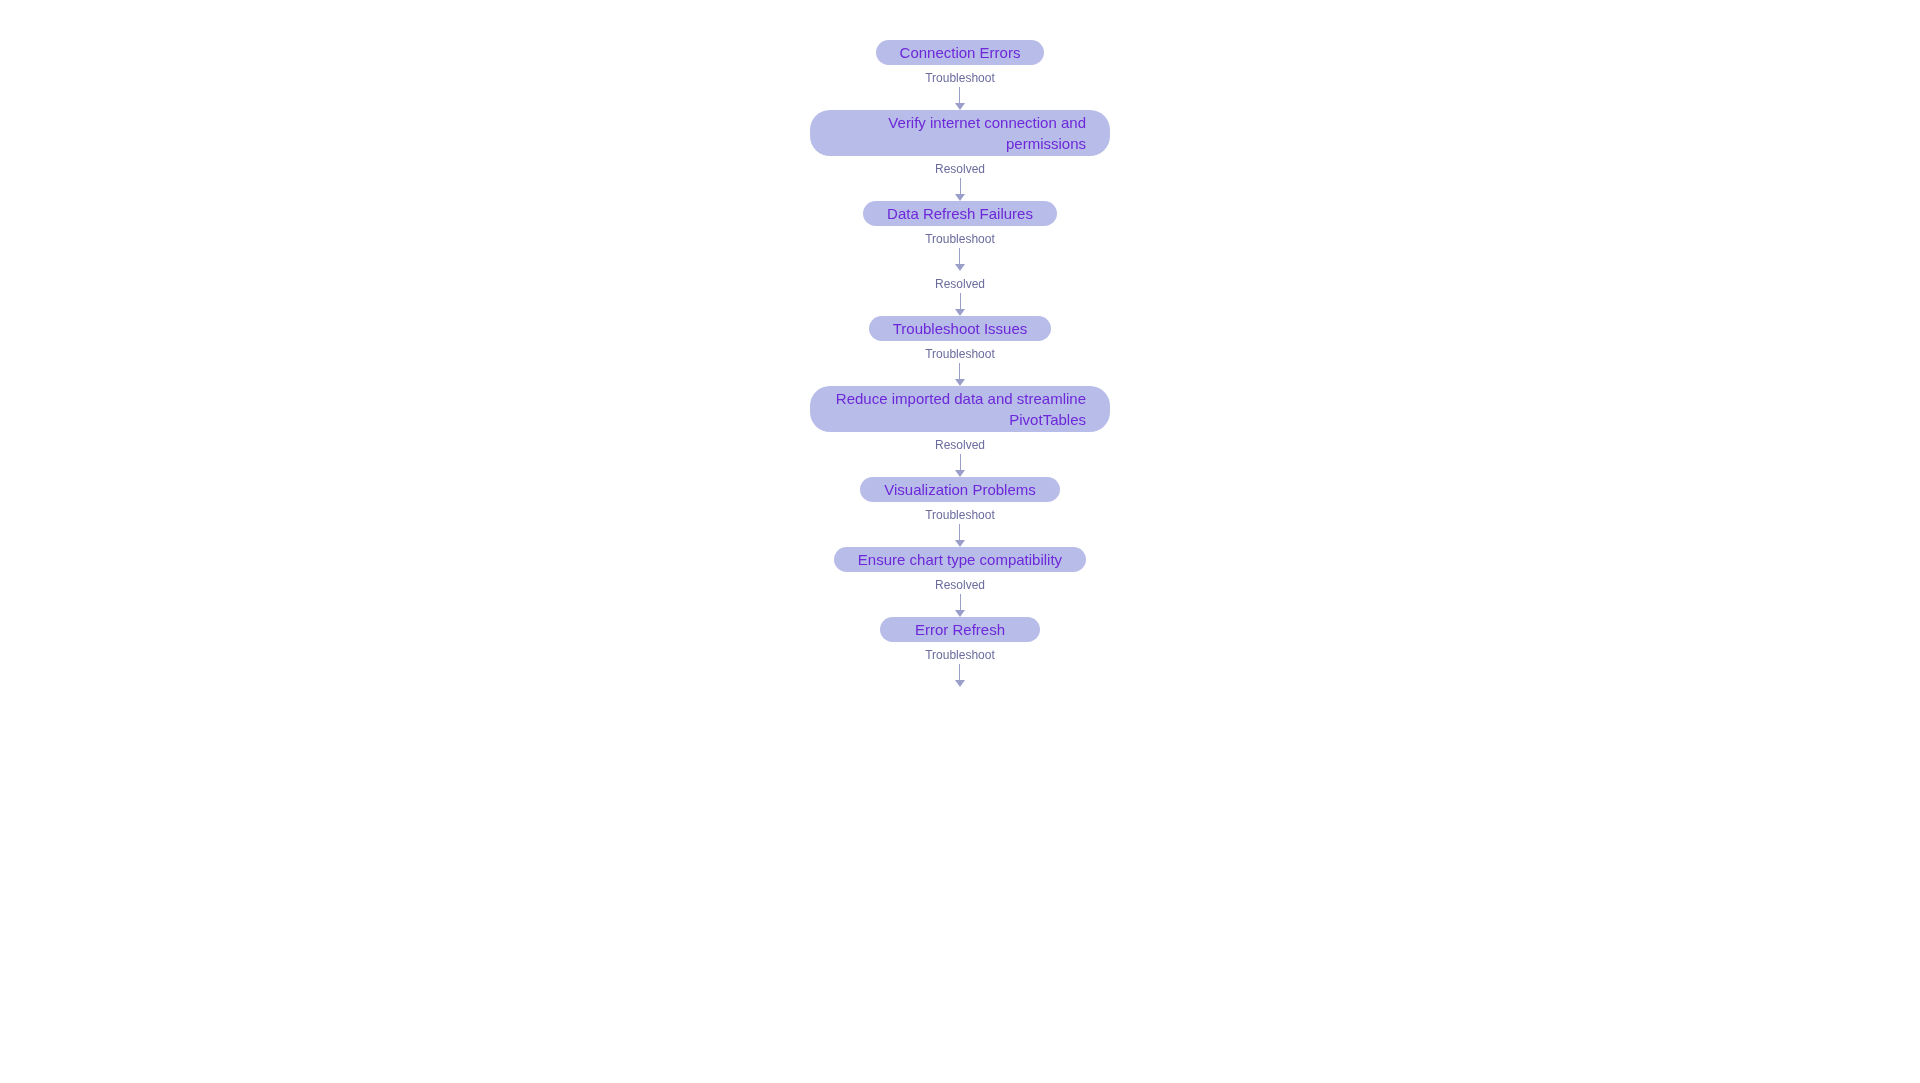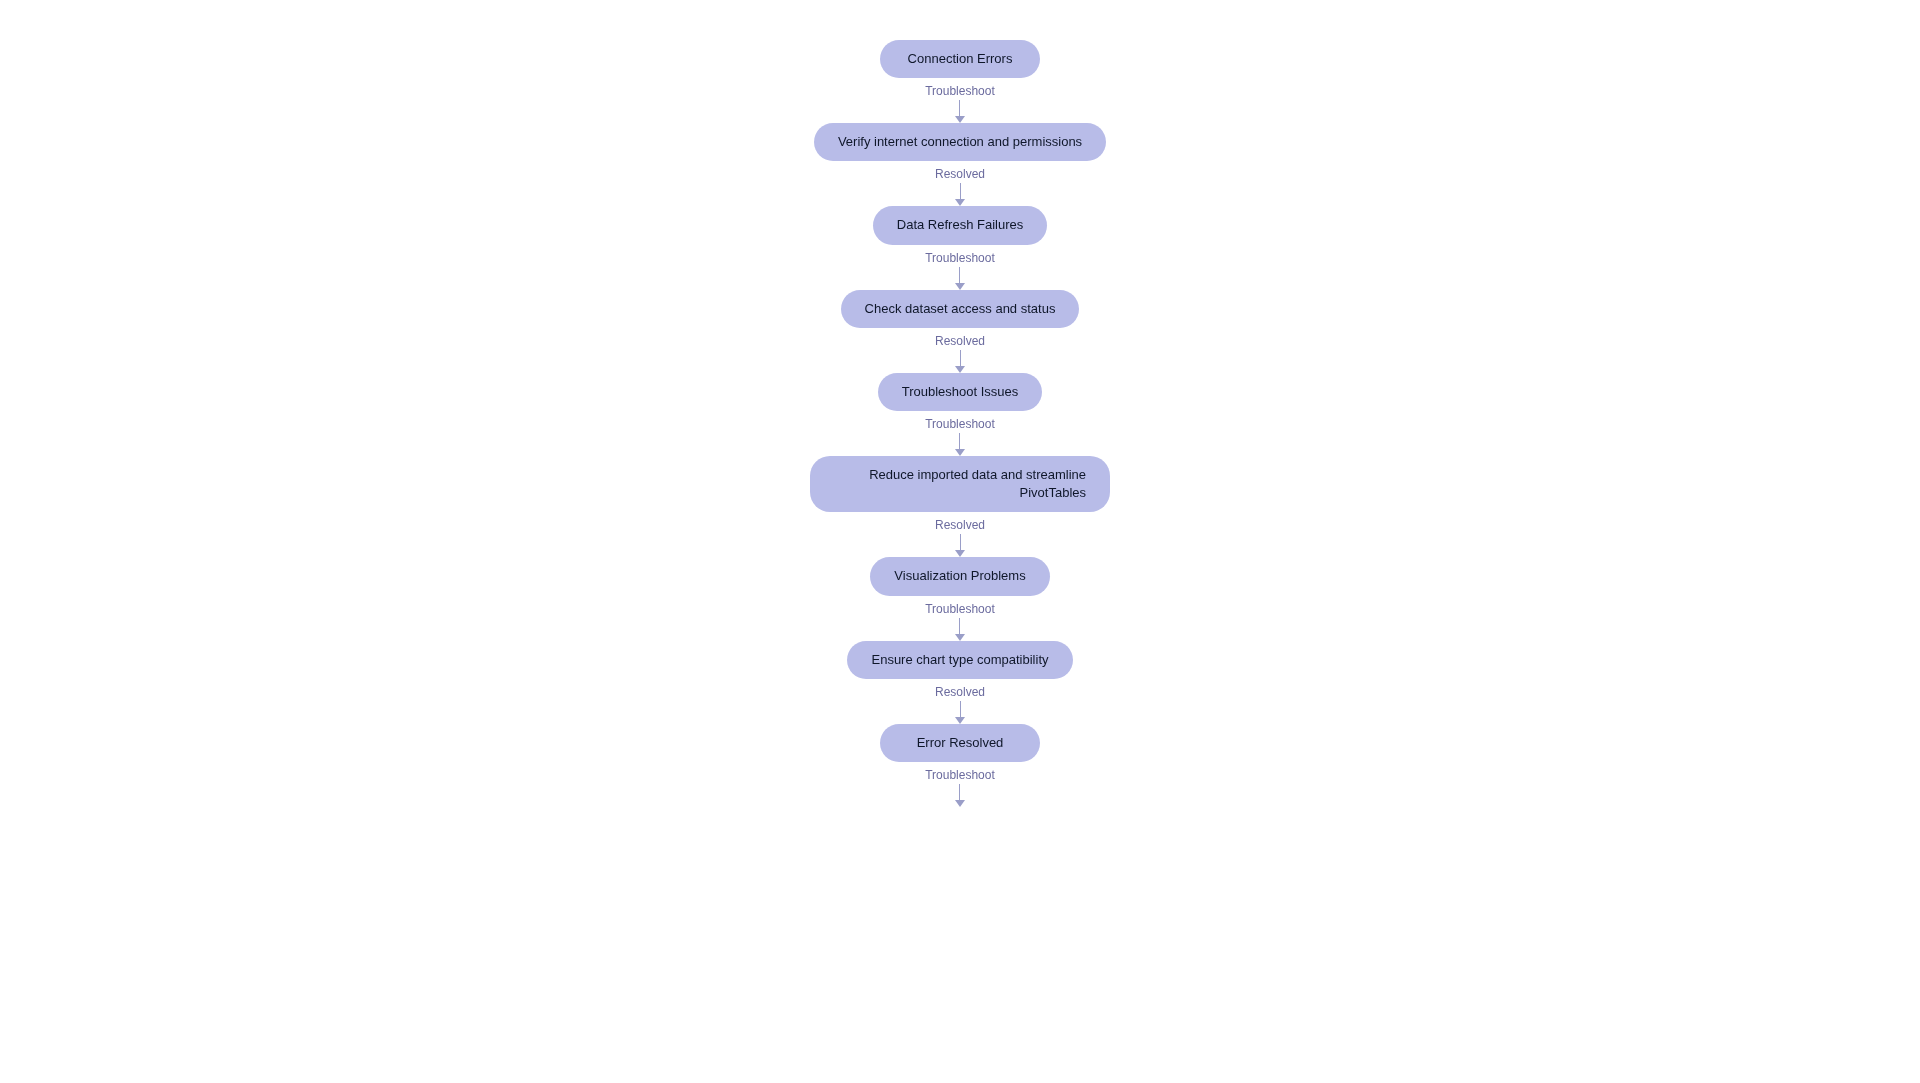--- a/index.html
+++ b/index.html
@@ -24,25 +24,25 @@
       flex-direction: column;
       align-items: center;
       padding: 20px 0;
       width: 400px;
     }
 
     .node {
       display: flex;
       align-items: center;
       justify-content: center;
-      padding: 10px 24px;
+      padding: 2px 24px;
       border-radius: 20px;
       background-color: #b8bce8;
-      color: #0f172a;
-      font-size: 13px;
+      color: #6d28d9;
+      font-size: 15px;
       font-weight: 400;
       text-align: center;
       min-width: 160px;
       max-width: 280px;
       line-height: 1.4;
     }
 
     .node-wide {
       max-width: 300px;
       min-width: 220px;
@@ -99,21 +99,20 @@
   </div>
 
   <div class="node">Data Refresh Failures</div>
 
   <div class="connector">
     <span class="connector-label">Troubleshoot</span>
     <div class="arrow-line"></div>
     <div class="arrow-head"></div>
   </div>
 
-  <div class="node node-wide">Check dataset access and status</div>
 
   <div class="connector">
     <span class="connector-label">Resolved</span>
     <div class="arrow-line"></div>
     <div class="arrow-head"></div>
   </div>
 
   <div class="node">Troubleshoot Issues</div>
 
   <div class="connector">
@@ -139,21 +138,21 @@
   </div>
 
   <div class="node node-wide">Ensure chart type compatibility</div>
 
   <div class="connector">
     <span class="connector-label">Resolved</span>
     <div class="arrow-line"></div>
     <div class="arrow-head"></div>
   </div>
 
-  <div class="node">Error Resolved</div>
+  <div class="node">Error Refresh</div>
 
   <div class="connector">
     <span class="connector-label">Troubleshoot</span>
     <div class="arrow-line"></div>
     <div class="arrow-head"></div>
   </div>
 
 
 </div>
 

